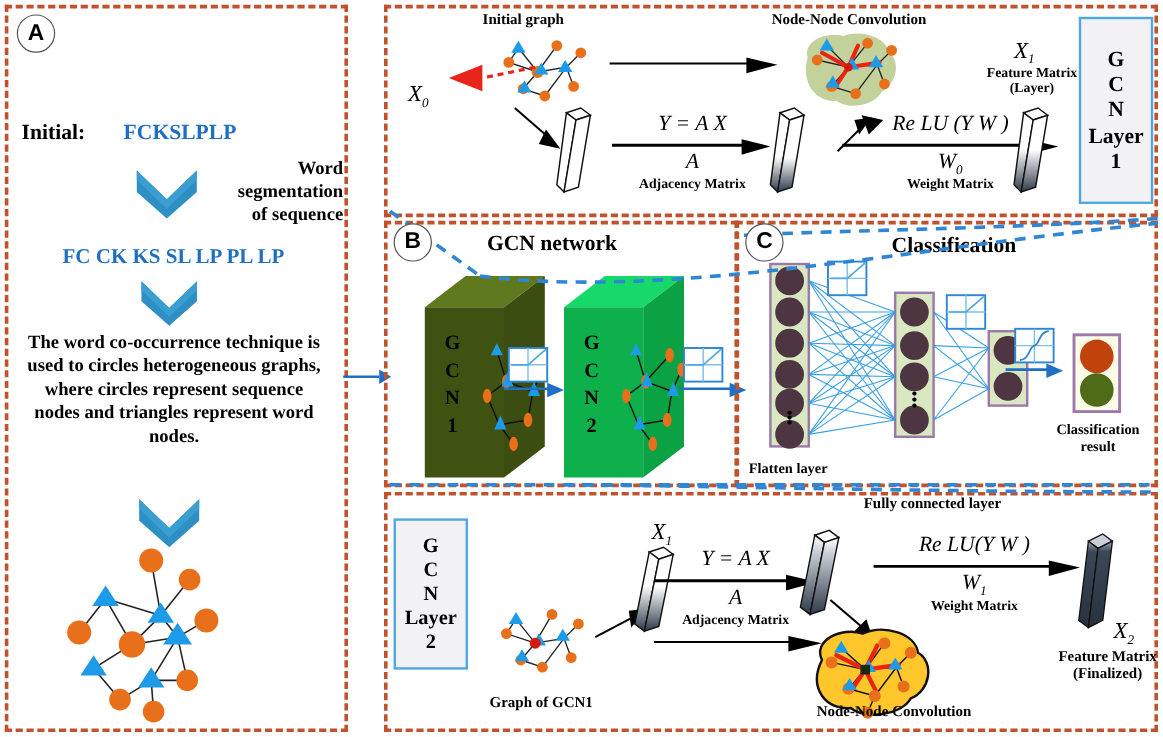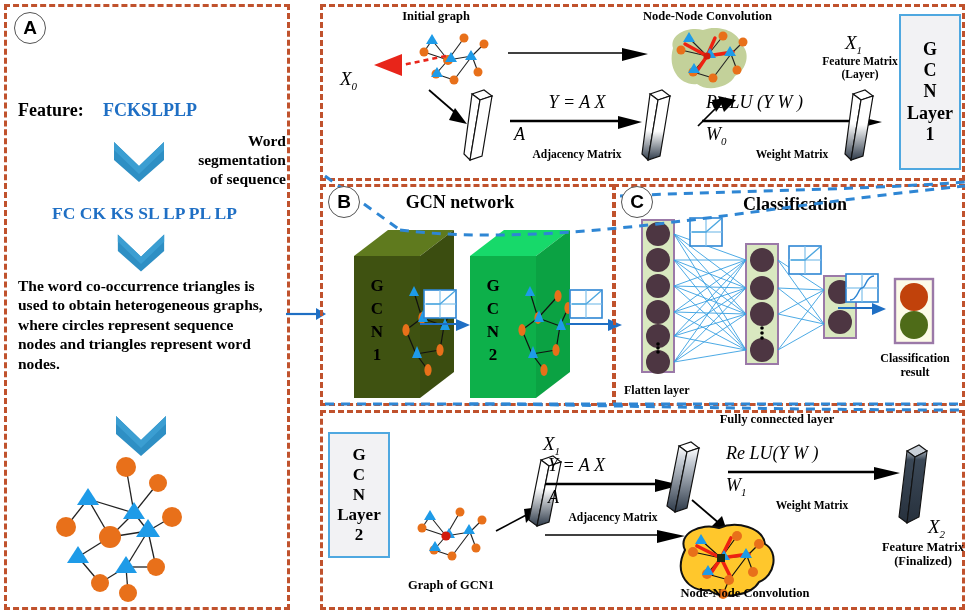--- a/index.html
+++ b/index.html
@@ -6,59 +6,59 @@
   body{width:969px;height:614px;position:relative;overflow:hidden;
        font-family:"Liberation Serif",serif;color:#000;}
   .abs{position:absolute;}
   .panel{position:absolute;border:3px dashed #C0522D;box-sizing:border-box;background:transparent;}
   .badge{position:absolute;width:30px;height:30px;border-radius:50%;
          border:1.6px solid #555;background:#fff;display:flex;align-items:center;
          justify-content:center;font-family:"Liberation Sans",sans-serif;
          font-weight:bold;font-size:19px;color:#000;z-index:30;}
   .ttl{font-weight:bold;text-align:center;line-height:1.15;}
   .blue-txt{color:#1F6FC4;font-weight:bold;}
-  .ctr{text-align:left;}
+  .ctr{text-align:center;}
   .gcnbox{position:absolute;border:2px solid #4FA8E0;background:#F2F2F4;
           display:flex;flex-direction:column;align-items:center;justify-content:center;
           font-weight:bold;line-height:1.18;}
   .mini-lbl{font-weight:bold;font-size:11.5px;text-align:center;line-height:1.15;}
   .math{font-family:"Liberation Serif",serif;font-style:italic;}
   svg{display:block;overflow:visible;}
   .chev{display:block;}
 </style>
 </head>
 <body>
 
 <div class="panel" style="left:4px;top:4px;width:286px;height:606px;"></div>
 <div class="badge" style="left:14px;top:12px;">A</div>
 
 <div class="abs ttl" style="left:40px;top:26px;width:215px;font-size:21px;">
 </div>
 
-<div class="abs" style="left:18px;top:100px;font-size:18px;font-weight:bold;">Feature:</div>
+<div class="abs" style="left:18px;top:100px;font-size:18px;font-weight:bold;">Initial:</div>
 <div class="abs blue-txt" style="left:103px;top:100px;font-size:18px;">FCKSLPLP</div>
 
 <svg class="abs chev" style="left:112px;top:140px;" width="54" height="42" viewBox="0 0 54 42">
   <polygon points="2,2 27,26 52,2 52,20 27,42 2,20" fill="#2E8FC4"></polygon>
   <polygon points="2,2 27,26 52,2 52,10 27,34 2,10" fill="#3B9ED2"></polygon>
 </svg>
 <div class="abs" style="left:168px;top:132px;width:118px;font-size:15.5px;font-weight:bold;line-height:1.22;">
   <div style="text-align:right;">Word</div>
   <div style="text-align:right;">segmentation</div>
   <div style="text-align:right;">of sequence</div>
 </div>
 
 <div class="abs blue-txt" style="left:17px;top:203px;width:255px;font-size:17.5px;text-align:center;">FC CK KS SL LP PL LP</div>
 
 <svg class="abs chev" style="left:116px;top:232px;" width="50" height="40" viewBox="0 0 54 42">
   <polygon points="2,2 27,26 52,2 52,20 27,42 2,20" fill="#2E8FC4"></polygon>
   <polygon points="2,2 27,26 52,2 52,10 27,34 2,10" fill="#3B9ED2"></polygon>
 </svg>
 
-<div class="abs ctr" style="left:18px;top:276px;width:254px;font-size:15.5px;font-weight:bold;line-height:1.25;">The word co-occurrence triangles is used to obtain heterogeneous graphs, where circles represent sequence nodes and triangles represent word nodes.</div>
+<div class="abs ctr" style="left:18px;top:276px;width:254px;font-size:15.5px;font-weight:bold;line-height:1.25;">The word co-occurrence technique is used to circles heterogeneous graphs, where circles represent sequence nodes and triangles represent word nodes.</div>
 
 <svg class="abs chev" style="left:114px;top:414px;" width="54" height="42" viewBox="0 0 54 42">
   <polygon points="2,2 27,26 52,2 52,20 27,42 2,20" fill="#2E8FC4"></polygon>
   <polygon points="2,2 27,26 52,2 52,10 27,34 2,10" fill="#3B9ED2"></polygon>
 </svg>
 
 <svg class="abs" style="left:48px;top:455px;" width="200" height="145" viewBox="0 0 200 145">
   <g stroke="#222" stroke-width="1.3" fill="none">
     <line x1="78" y1="12" x2="86" y2="58"></line>
       <line x1="86" y1="58" x2="110" y2="28"></line>

